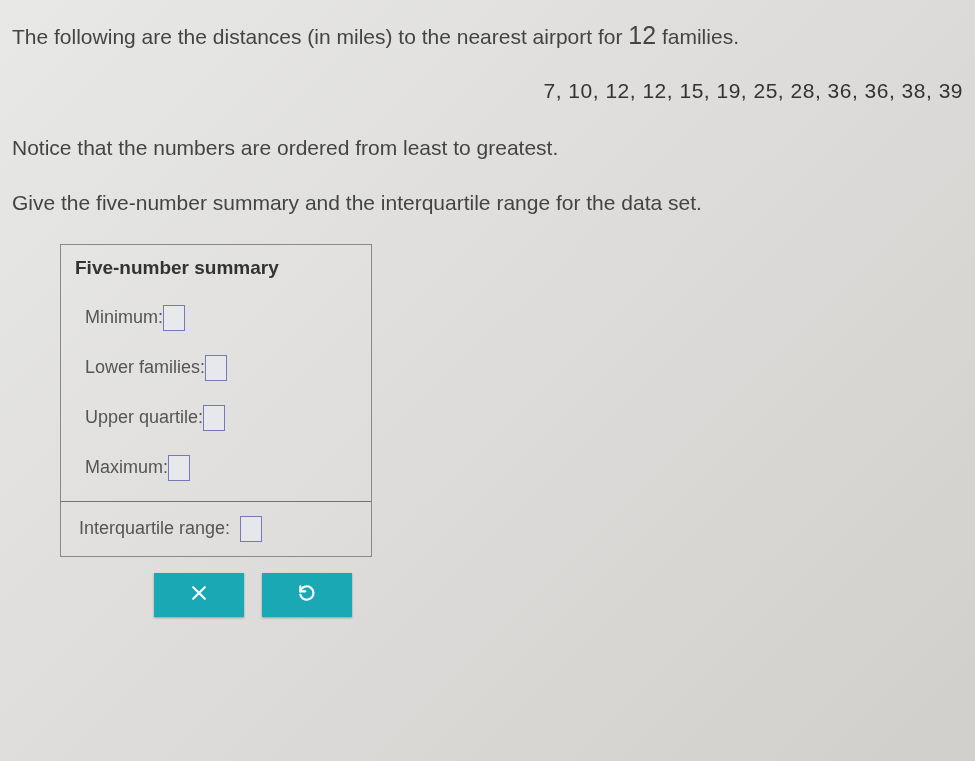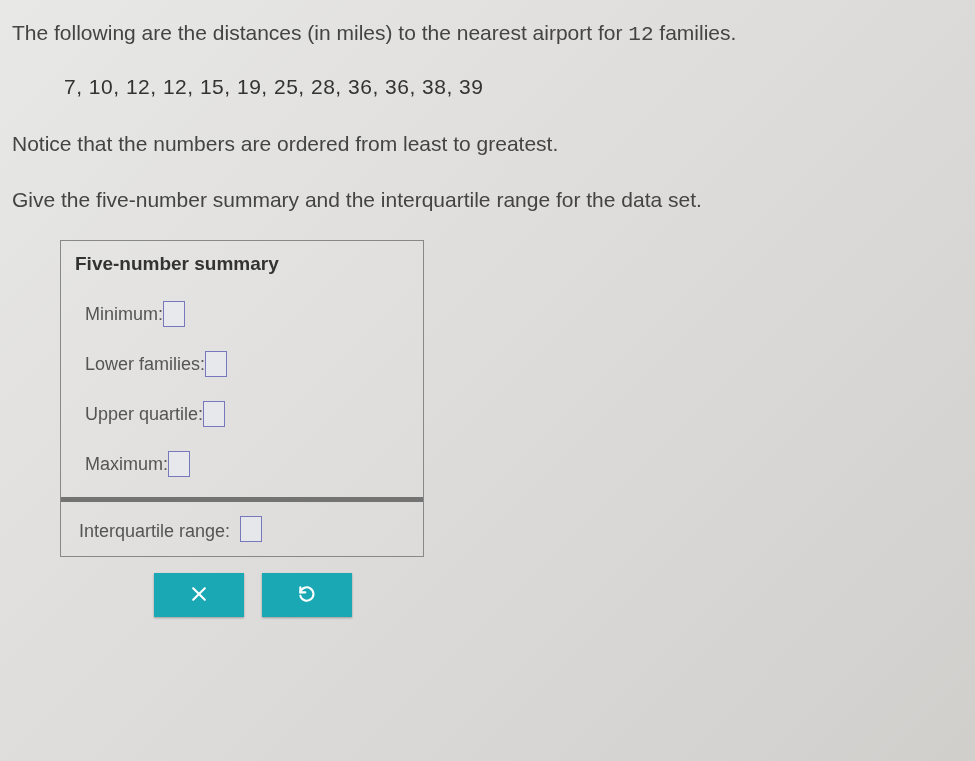--- a/index.html
+++ b/index.html
@@ -17,24 +17,25 @@
       font-size: 21px;
       color: #444;
       margin-bottom: 26px;
       line-height: 1.4;
     }
     .data-row {
       font-size: 21px;
       color: #333;
       margin: 0 0 30px 52px;
       letter-spacing: 0.5px;
+      text-align: right;
     }
     .answer-box {
       border: 1px solid #888;
-      width: 364px;
+      width: 312px;
       margin-left: 48px;
       margin-top: 10px;
       background: rgba(255,255,255,0.04);
     }
     .answer-header {
       font-weight: bold;
       font-size: 19px;
       padding: 12px 14px 10px 14px;
       color: #333;
     }
@@ -43,26 +44,26 @@
     }
     .answer-row {
       display: flex;
       align-items: center;
       justify-content: flex-start;
       padding: 12px 0;
       font-size: 18px;
       color: #555;
     }
     .iqr-row {
-      border-top: 5px solid #737373;
+      border-top: 1px solid #737373;
       padding: 14px 18px 14px 18px;
       font-size: 18px;
       color: #555;
       display: flex;
-      align-items: flex-end;
+      align-items: center;
       gap: 6px;
     }
     .input-box {
       width: 22px;
       height: 26px;
       border: 1px solid #77b;
       background: rgba(235,240,250,0.5);
       display: inline-block;
       margin-right: 50px;
     }
@@ -79,21 +80,21 @@
       background: #1aa8b5;
       color: #fff;
       border: none;
       display: flex;
       align-items: center;
       justify-content: center;
       cursor: pointer;
       box-shadow: 0 1px 2px rgba(0,0,0,0.3);
     }
     .btn svg { width: 20px; height: 20px; }
-    .num12 { font-size: 21px; font-family: Liberation Mono, monospace; }
+    .num12 { font-size: 25px; }
   </style>
 </head>
 <body>
 
 <div class="prompt-line">
   <span>The following are the distances (in miles) to the nearest airport for </span><span class="num12">12</span><span> families.</span>
 </div>
 
 <div class="data-row" id="data-row">7,  10,  12,  12,  15,  19,  25,  28,  36,  36,  38,  39</div>
 

